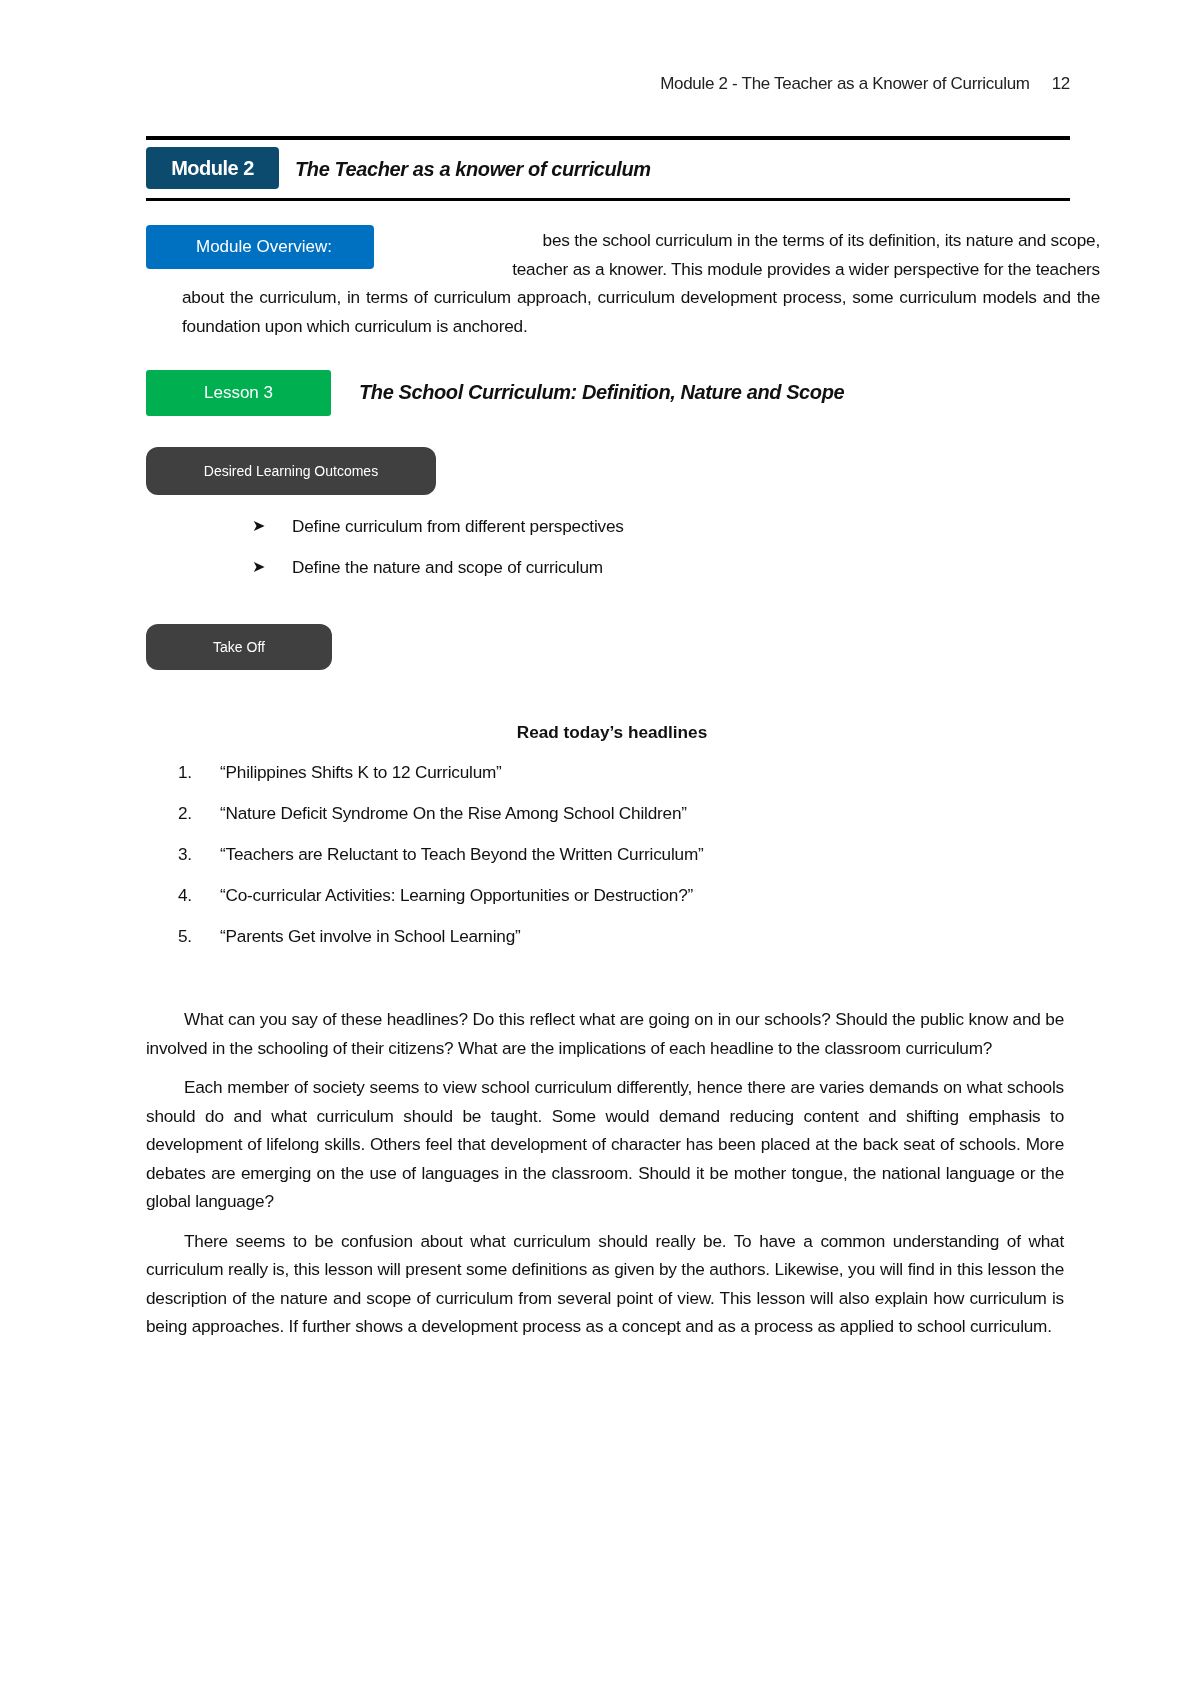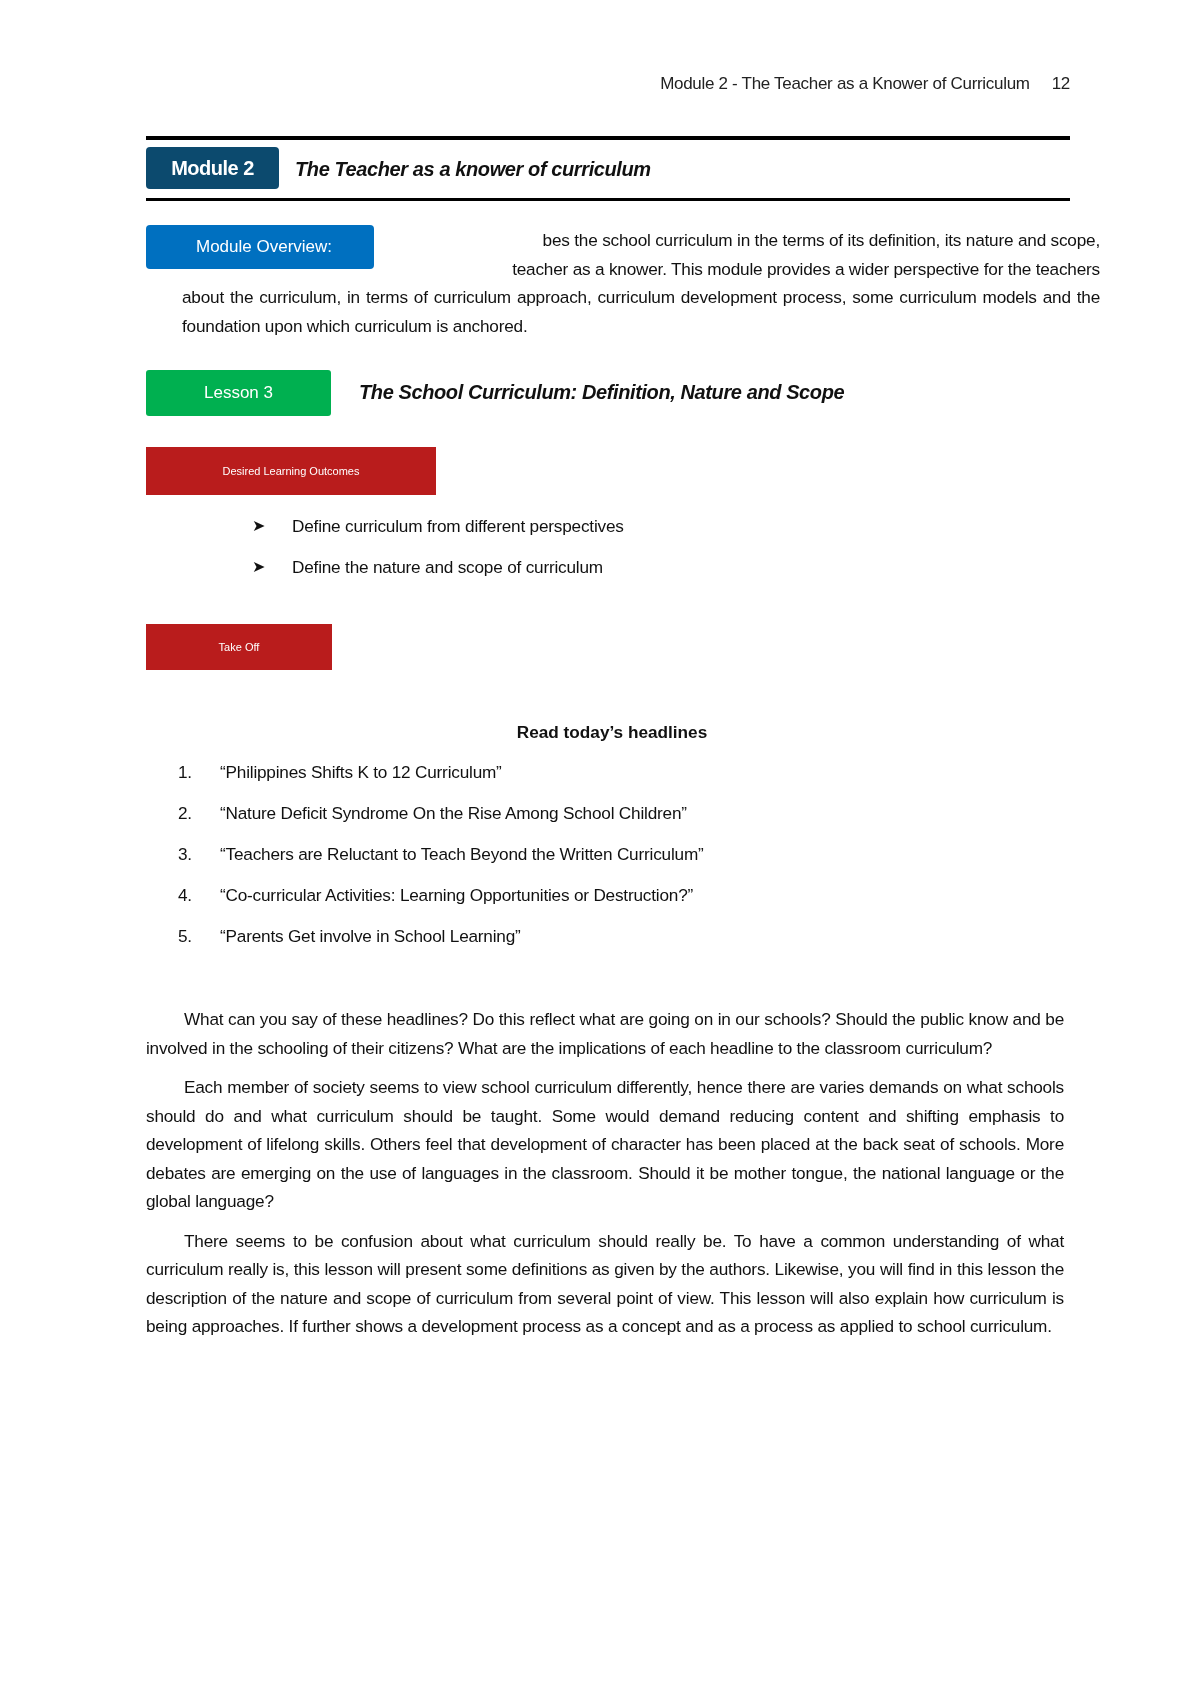--- a/index.html
+++ b/index.html
@@ -22,22 +22,22 @@
                      line-height: 28.5px; text-align: justify; letter-spacing: -0.2px; margin-left: 36px; }
     .overview-text p { margin: 0; }
     .overview-badge { position: absolute; left: 146px; top: 225px; width: 220px; height: 44px;
                       background: #0070c0; color: #fff; border-radius: 4px; font-size: 17px;
                       display: flex; align-items: center; justify-content: center; padding-left: 8px; }
     .lesson-badge { position: absolute; left: 146px; top: 370px; width: 185px; height: 46px;
                     background: #00b050; color: #fff; border-radius: 3px; font-size: 17px;
                     display: flex; align-items: center; justify-content: center; }
     .lesson-title { position: absolute; left: 348px; top: 381px; font-size: 20px; font-weight: bold;
                     font-style: italic; letter-spacing: -0.4px; margin-left: 11px; }
-    .dark-badge { position: absolute; left: 146px; background: #b91c1c; color: #fff; border-radius: 0;
-                  font-size: 11px; display: flex; align-items: center; justify-content: center; }
+    .dark-badge { position: absolute; left: 146px; background: #404040; color: #fff; border-radius: 12px;
+                  font-size: 14px; display: flex; align-items: center; justify-content: center; }
     .dlo { top: 447px; width: 290px; height: 48px; }
     .takeoff { top: 624px; width: 186px; height: 46px; }
     .outcomes { position: absolute; left: 252px; top: 516px; list-style: none; margin: 0; padding: 0;
                 font-size: 17.2px; letter-spacing: -0.2px; }
     .outcomes li { height: 41px; display: flex; align-items: flex-start; }
     .outcomes .arrow { width: 40px; font-size: 16px; }
     .headlines-title { position: absolute; left: 0; width: 1200px; top: 722px; text-align: center;
                        font-weight: bold; font-size: 17.2px; padding-left: 24px; box-sizing: border-box; }
     .headlines { position: absolute; left: 178px; top: 762px; list-style: none; margin: 0; padding: 0;
                  font-size: 17.2px; letter-spacing: -0.2px; }

